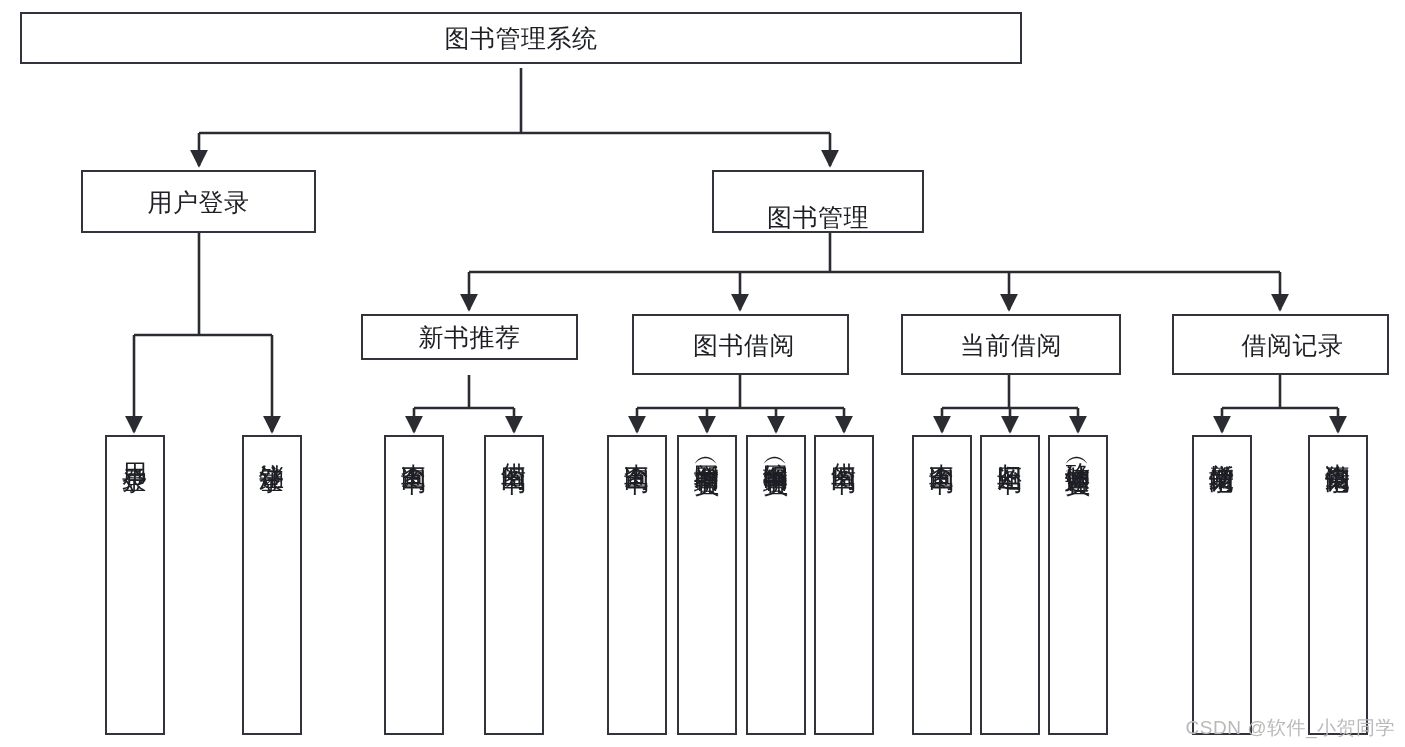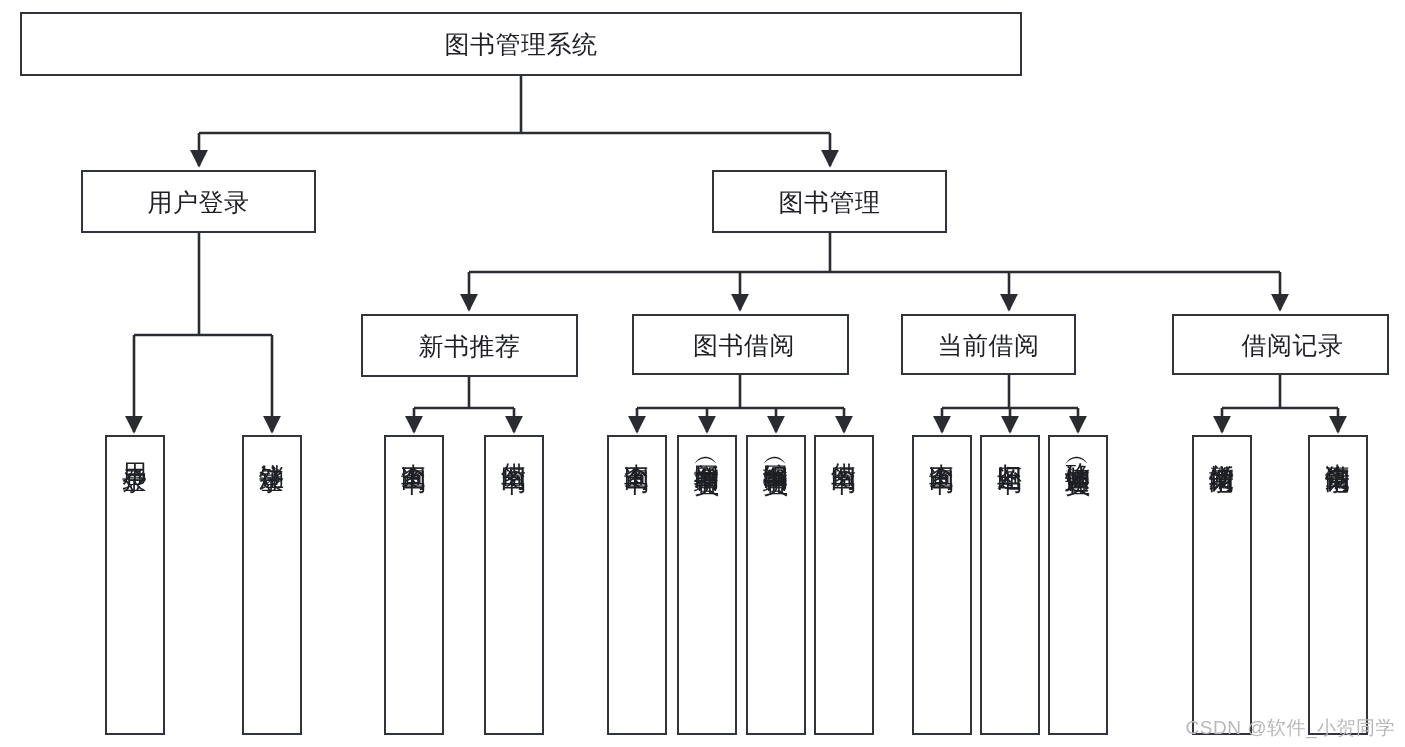--- a/index.html
+++ b/index.html
@@ -119,38 +119,38 @@
       <path d="M 1010 408 L 1010 432" marker-end="url(#arrow)"></path>
       <path d="M 1078 408 L 1078 432" marker-end="url(#arrow)"></path>
 
       <path d="M 1280 375 L 1280 408"></path>
       <path d="M 1222 408 L 1338 408"></path>
       <path d="M 1222 408 L 1222 432" marker-end="url(#arrow)"></path>
       <path d="M 1338 408 L 1338 432" marker-end="url(#arrow)"></path>
     </g>
   </svg>
 
-  <div class="node" style="left:20px; top:12px; width:1002px; height:64px;">
+  <div class="node" style="left:20px; top:12px; width:1002px; height:52px;">
     <span class="node-label">图书管理系统</span>
   </div>
 
   <div class="node" style="left:81px; top:170px; width:235px; height:63px;">
     <span class="node-label">用户登录</span>
   </div>
-  <div class="node" style="left:712px; top:170px; width:235px; height:63px;">
+  <div class="node" style="left:712px; top:170px; width:212px; height:63px;align-items:flex-end;">
     <span class="node-label">图书管理</span>
   </div>
 
-  <div class="node" style="left:361px; top:314px; width:217px; height:63px;">
+  <div class="node" style="left:361px; top:314px; width:217px; height:46px;">
     <span class="node-label">新书推荐</span>
   </div>
   <div class="node" style="left:632px; top:314px; width:217px; height:61px;padding-left:7px;">
     <span class="node-label">图书借阅</span>
   </div>
-  <div class="node" style="left:901px; top:314px; width:175px; height:61px;">
+  <div class="node" style="left:901px; top:314px; width:220px; height:61px;">
     <span class="node-label">当前借阅</span>
   </div>
   <div class="node" style="left:1172px; top:314px; width:217px; height:61px;padding-left:24px;">
     <span class="node-label">借阅记录</span>
   </div>
 
   <div class="node leaf" style="left:105px; top:435px; width:60px; height:300px;">
     <span class="node-label">用户登录</span>
   </div>
   <div class="node leaf" style="left:242px; top:435px; width:60px; height:300px;">

